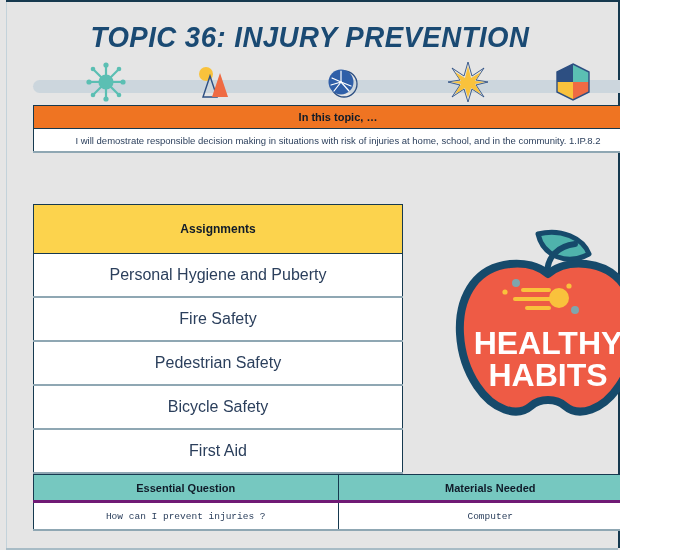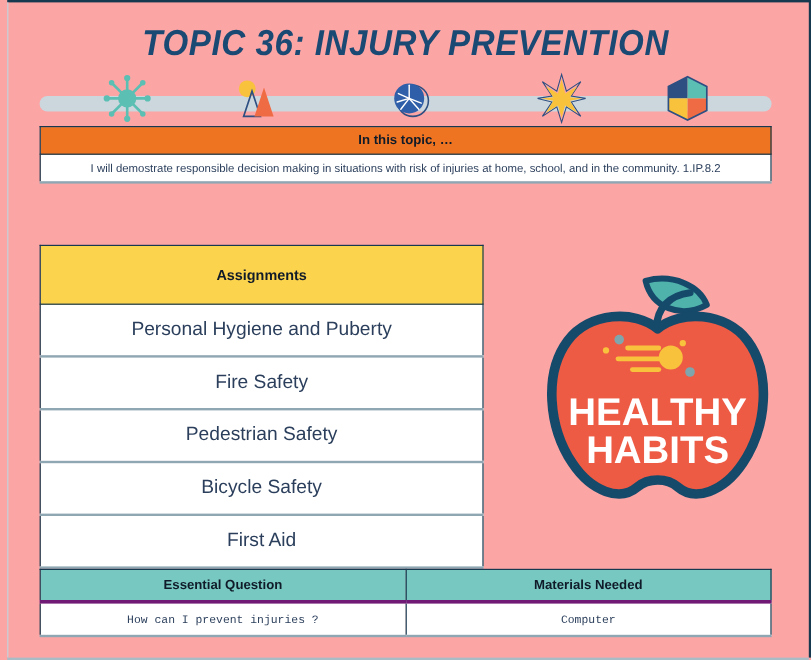--- a/index.html
+++ b/index.html
@@ -5,23 +5,23 @@
   html, body {
     margin: 0;
     padding: 0;
     background: #ffffff;
   }
   body {
     font-family: "Liberation Sans", sans-serif;
   }
   #page {
     position: relative;
-    width: 676px;
+    width: 620px;
     height: 550px;
-    background: #fca5a5;
+    background: #e5e5e5;
     box-sizing: border-box;
     overflow: hidden;
   }
   
   .edge-top {
     position: absolute;
     left: 6px; right: 0; top: 0;
     height: 2px;
     background: #16394f;
   }

